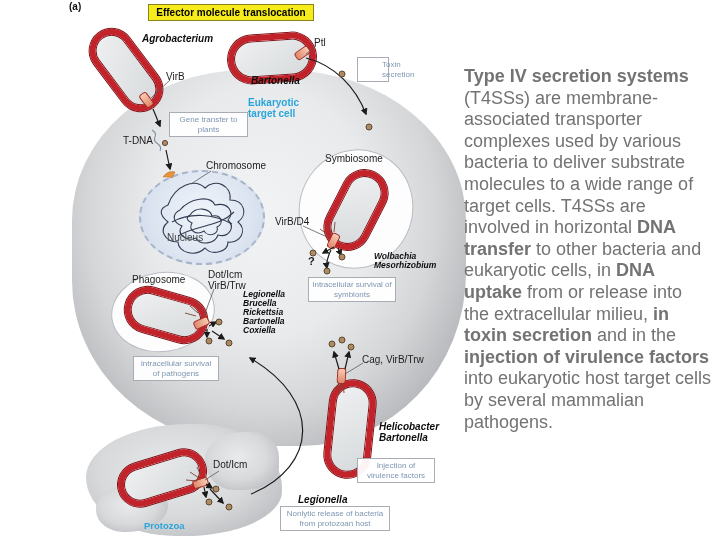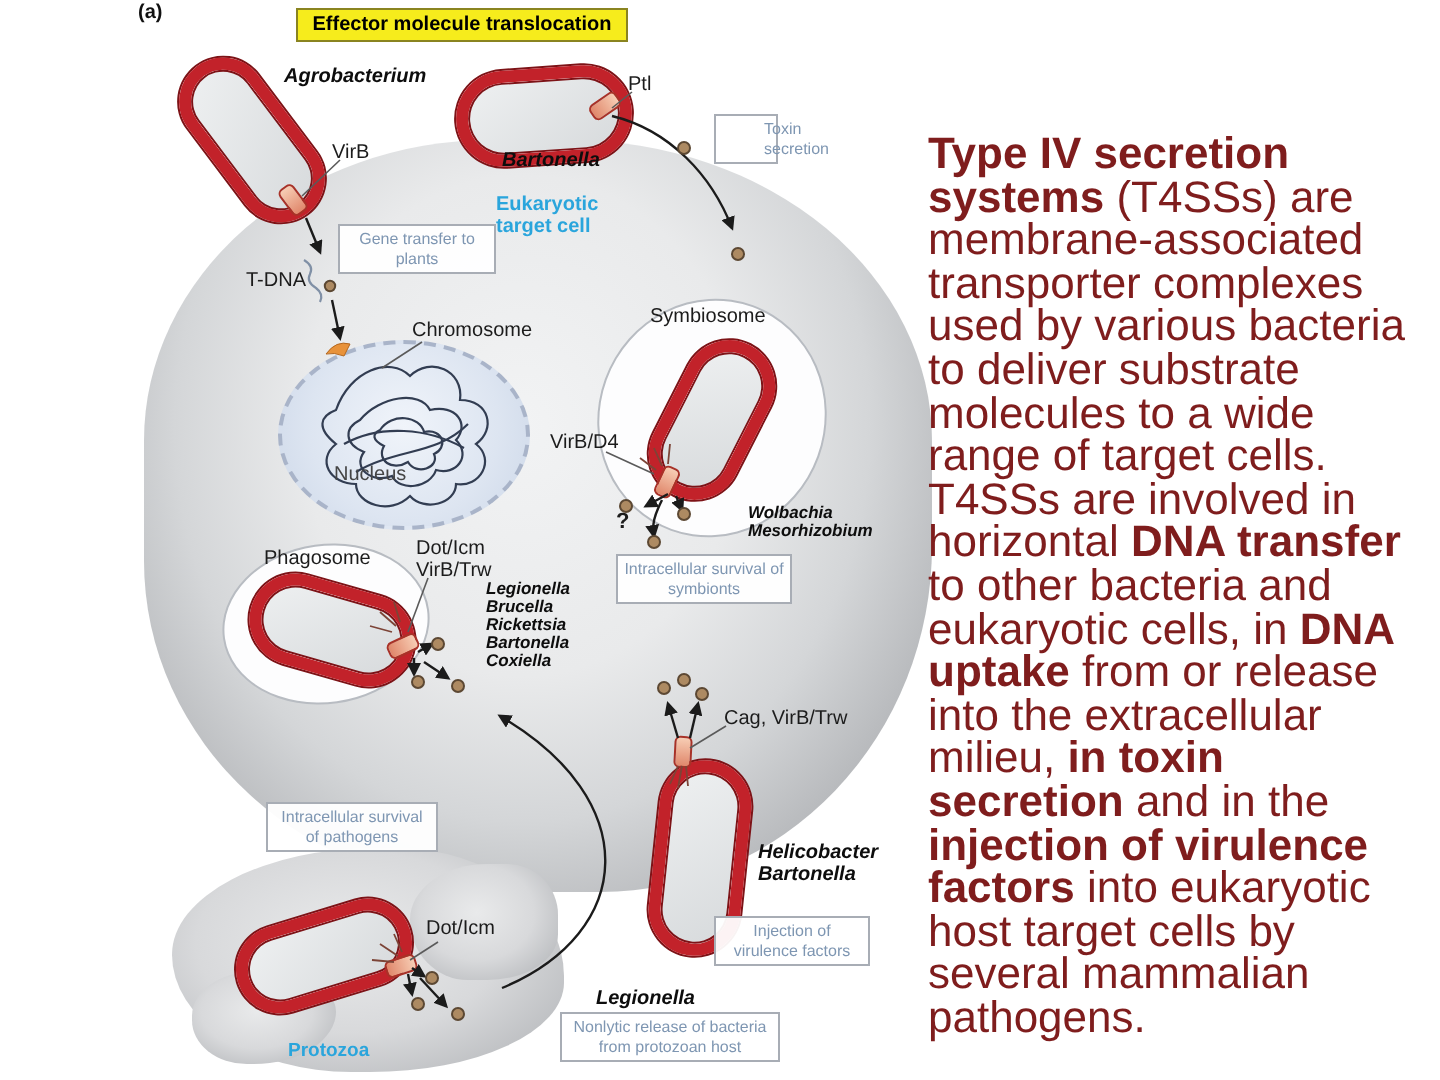--- a/index.html
+++ b/index.html
@@ -45,21 +45,21 @@
   .lbl{position:absolute;z-index:8;font-size:10px;line-height:1.08;color:#1c1c1c;}
   .species{font-weight:700;font-style:italic;color:#0d0d0d;}
   .cyan{color:#2aa5dc;font-weight:700;}
   .pbox{position:absolute;z-index:8;background:rgba(255,255,255,.95);border:1px solid #a8adb5;
         color:#7e96b2;font-size:8px;line-height:1.2;text-align:center;padding:2px 3px;box-sizing:border-box;}
   .panel{position:absolute;left:69px;top:1px;z-index:9;font-weight:700;font-size:10px;color:#111;}
   .titlebox{position:absolute;left:100px;top:4px;width:164px;z-index:9;background:#f6ec1c;
         border:1px solid #8a8420;font-weight:700;font-size:10px;text-align:center;padding:2px 0;color:#000;margin-left:48px;}
   .overlay{position:absolute;left:0;top:0;z-index:7;pointer-events:none;}
   .caption{position:absolute;left:464px;top:66px;width:248px;z-index:9;
-        font-size:22px;line-height:21.6px;color:#7f1d1d;}
+        font-size:18px;line-height:21.6px;color:#737373;}
   .caption b{font-weight:700;}
 </style>
 </head>
 <body>
 
 <div class="stage">
 
   <span class="panel">(a)</span>
   <div class="titlebox">Effector molecule translocation</div>
 
@@ -176,19 +176,19 @@
   <span class="lbl species" style="left:243px;top:290px;font-size:8.5px;line-height:9px;">Legionella<br>Brucella<br>Rickettsia<br>Bartonella<br>Coxiella</span>
   <span class="lbl" style="left:362px;top:355px;white-space:nowrap;">Cag, VirB/Trw</span>
   <span class="lbl species" style="left:379px;top:422px;width:58px;">Helicobacter<br>Bartonella</span>
   <span class="lbl" style="left:213px;top:460px;">Dot/Icm</span>
   <span class="lbl cyan" style="left:144px;top:521px;font-size:9.5px;">Protozoa</span>
   <span class="lbl species" style="left:298px;top:495px;">Legionella</span>
 
   <div class="pbox" style="left:357px;top:57px;width:32px;padding-left:24px;">Toxin secretion</div>
   <div class="pbox" style="left:169px;top:112px;width:79px;">Gene transfer to plants</div>
   <div class="pbox" style="left:308px;top:277px;width:88px;">Intracellular survival of symbionts</div>
-  <div class="pbox" style="left:133px;top:356px;width:86px;margin-top:45px;">Intracellular survival of pathogens</div>
+  <div class="pbox" style="left:133px;top:356px;width:86px;">Intracellular survival of pathogens</div>
   <div class="pbox" style="left:357px;top:458px;width:78px;">Injection of virulence factors</div>
   <div class="pbox" style="left:280px;top:506px;width:110px;">Nonlytic release of bacteria from protozoan host</div>
 
   <div class="caption"><b>Type IV secretion systems</b><span> (T4SSs) are membrane-associated transporter complexes used by various bacteria to deliver substrate molecules to a wide range of target cells. T4SSs are involved in horizontal </span><b>DNA transfer</b><span> to other bacteria and eukaryotic cells, in </span><b>DNA uptake</b><span> from or release into the extracellular milieu, </span><b>in toxin secretion</b><span> and in the </span><b>injection of virulence factors</b><span> into eukaryotic host target cells by several mammalian pathogens.</span></div>
 
 </div>
 
 </body></html>

